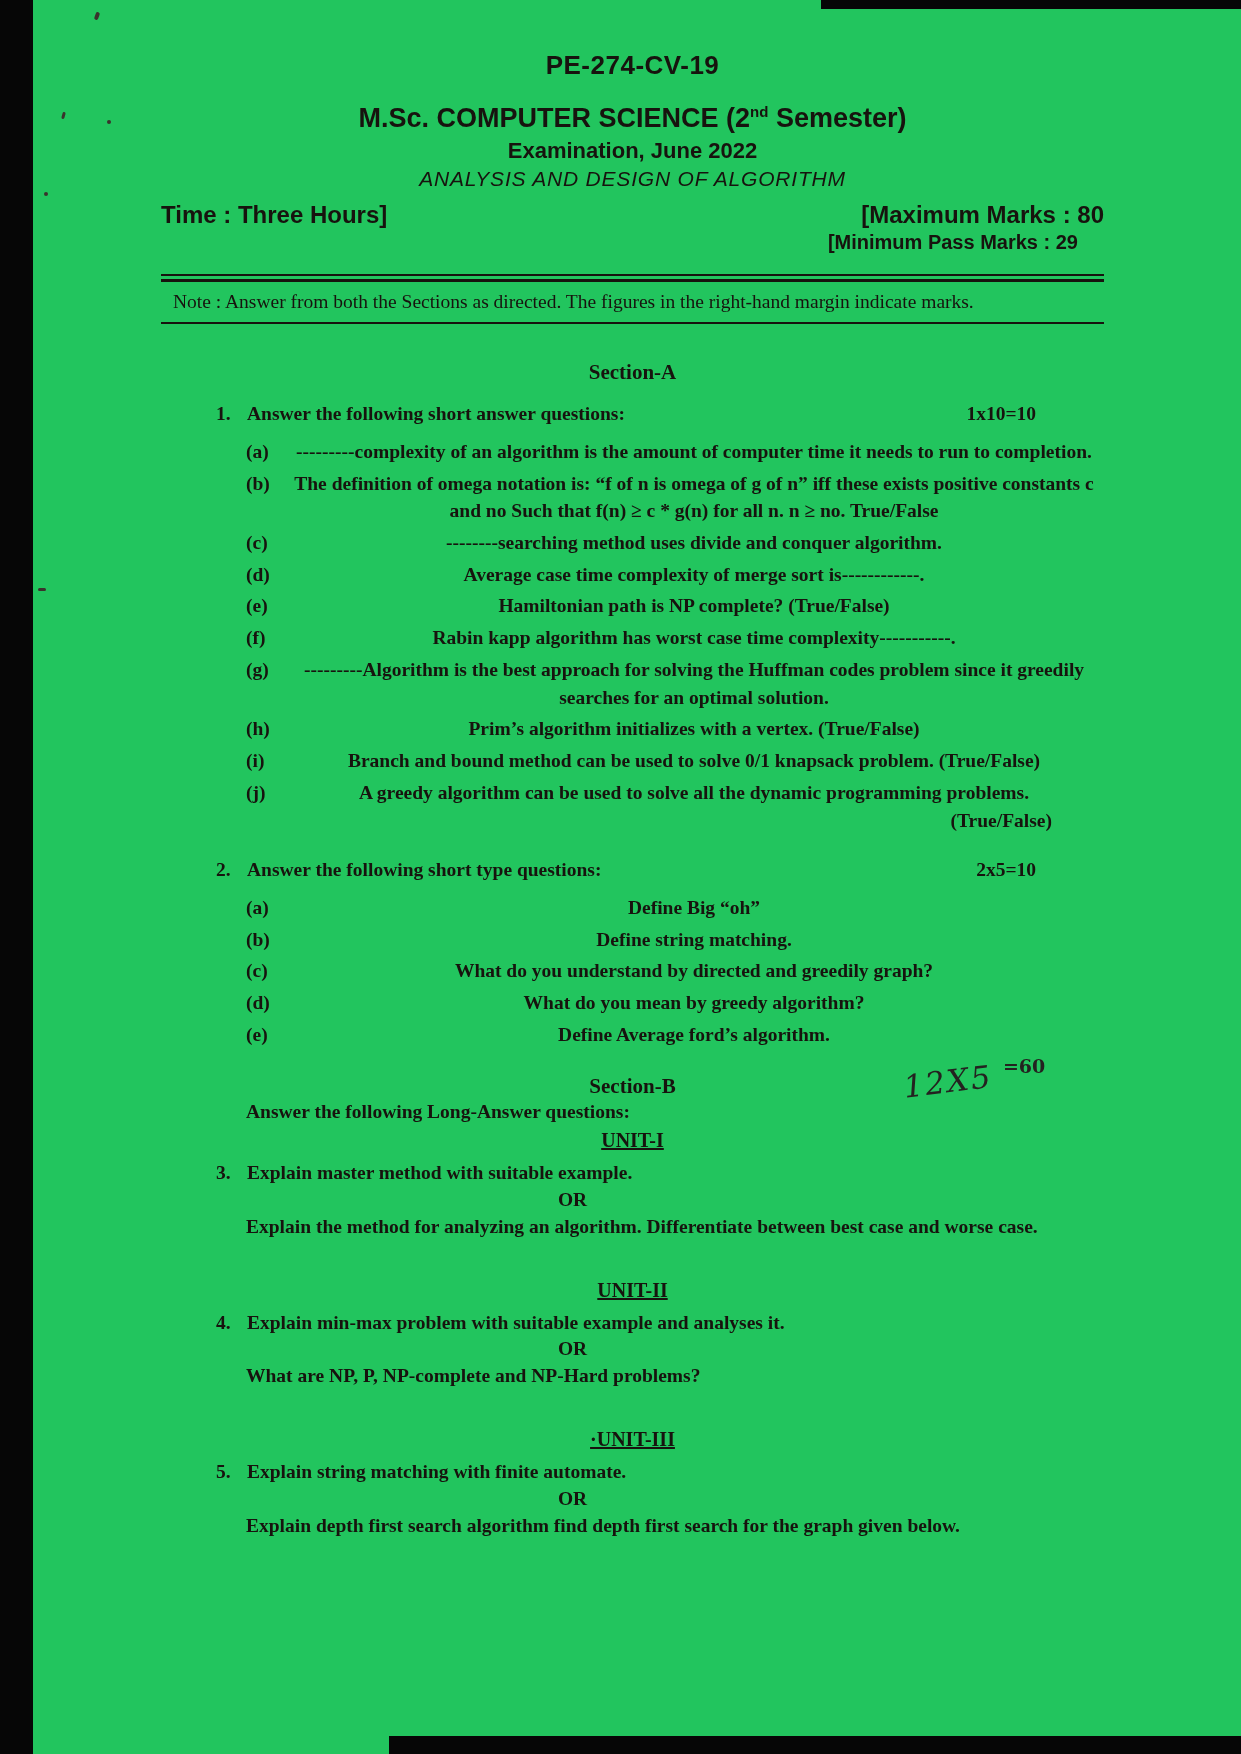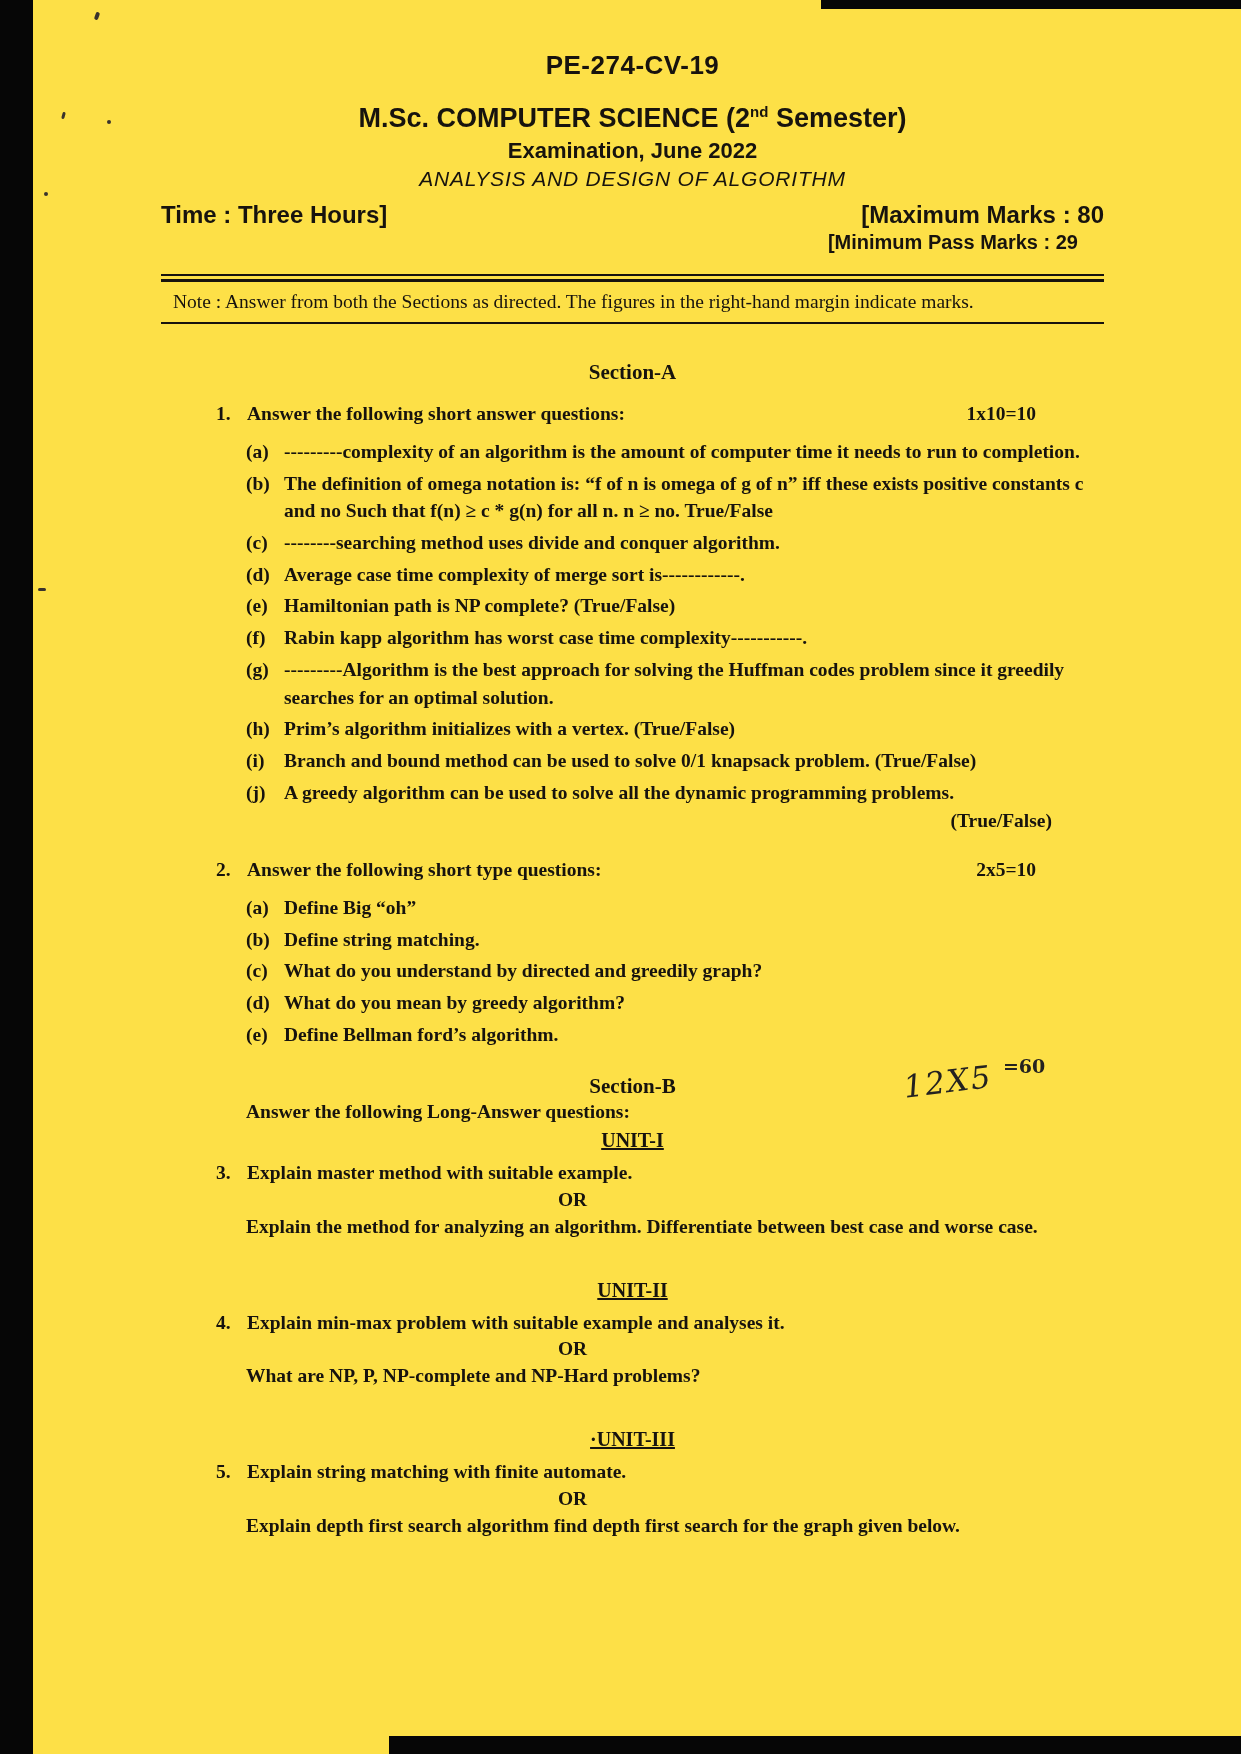--- a/index.html
+++ b/index.html
@@ -2,21 +2,21 @@
 <html><head>
 <meta charset="utf-8">
 <style>
   * { box-sizing: border-box; }
   html, body { margin: 0; padding: 0; background: #d9d9d9; }
   .page {
     position: relative;
     width: 1241px;
     height: 1754px;
     margin: 0 auto;
-    background: #fde047;
+    background: #22c55e;
     color: #17130e;
     font-family: "Liberation Serif", "DejaVu Serif", serif;
     overflow: hidden;
   }
   
   .bar-left   { position: absolute; left: 0; top: 0; width: 33px; height: 1754px; background: #060606; }
   .bar-topright{ position: absolute; left: 821px; top: 0; width: 420px; height: 9px; background: #060606; }
   .bar-bottom { position: absolute; left: 389px; top: 1736px; width: 852px; height: 18px; background: #060606; }
   .speck { position: absolute; background: #3a332c; border-radius: 2px; }
 
@@ -46,21 +46,21 @@
   .sec-title { font-size: 21px; font-weight: 700; margin-top: 36px; }
 
   .q-head { display: flex; margin-top: 15px; font-weight: 700; font-size: 19.5px; line-height: 1.42; margin-left: 55px; }
   .q-num  { width: 31px; flex: none; }
   .q-text { flex: 1; padding-right: 30px; }
   .q-marks{ flex: none; margin-left: auto; margin-right: 68px; }
 
   .parts { margin-top: 10px; }
   .part  { display: flex; margin-left: 85px; margin-bottom: 4px; font-weight: 700; font-size: 19.5px; line-height: 1.42; }
   .plabel{ width: 38px; flex: none; }
-  .ptext { flex: 1; }
+  .ptext { flex: 1; text-align: center; }
   .tf-tail { text-align: right; padding-right: 52px; font-weight: 700; font-size: 19.5px; margin-top: 4px; }
 
   .q2-block { margin-top: 24px; }
 
   .sb-row { position: relative; text-align: center; margin-top: 26px; }
   .handwritten {
     position: absolute; right: 58px; top: -14px;
     font-family: "DejaVu Serif", serif; font-style: italic;
     font-size: 31px; color: #242220;
     transform: rotate(-7deg); letter-spacing: 2px;
@@ -177,21 +177,21 @@
       <div class="part">
           <span class="plabel">(c)</span>
           <span class="ptext">What do you understand by directed and greedily graph?</span>
         </div>
       <div class="part">
           <span class="plabel">(d)</span>
           <span class="ptext">What do you mean by greedy algorithm?</span>
         </div>
       <div class="part">
           <span class="plabel">(e)</span>
-          <span class="ptext">Define Bellman ford’s algorithm.</span>
+          <span class="ptext">Define Average ford’s algorithm.</span>
         </div>
     </div>
 
     <div class="sb-row">
       <span class="sec-title">Section-B</span>
       <span class="handwritten"><span>12X5</span> <span class="hand-eq">=60</span></span>
     </div>
     <div class="sb-intro">Answer the following Long-Answer questions:</div>
 
     <div class="unit-title">UNIT-I</div>

